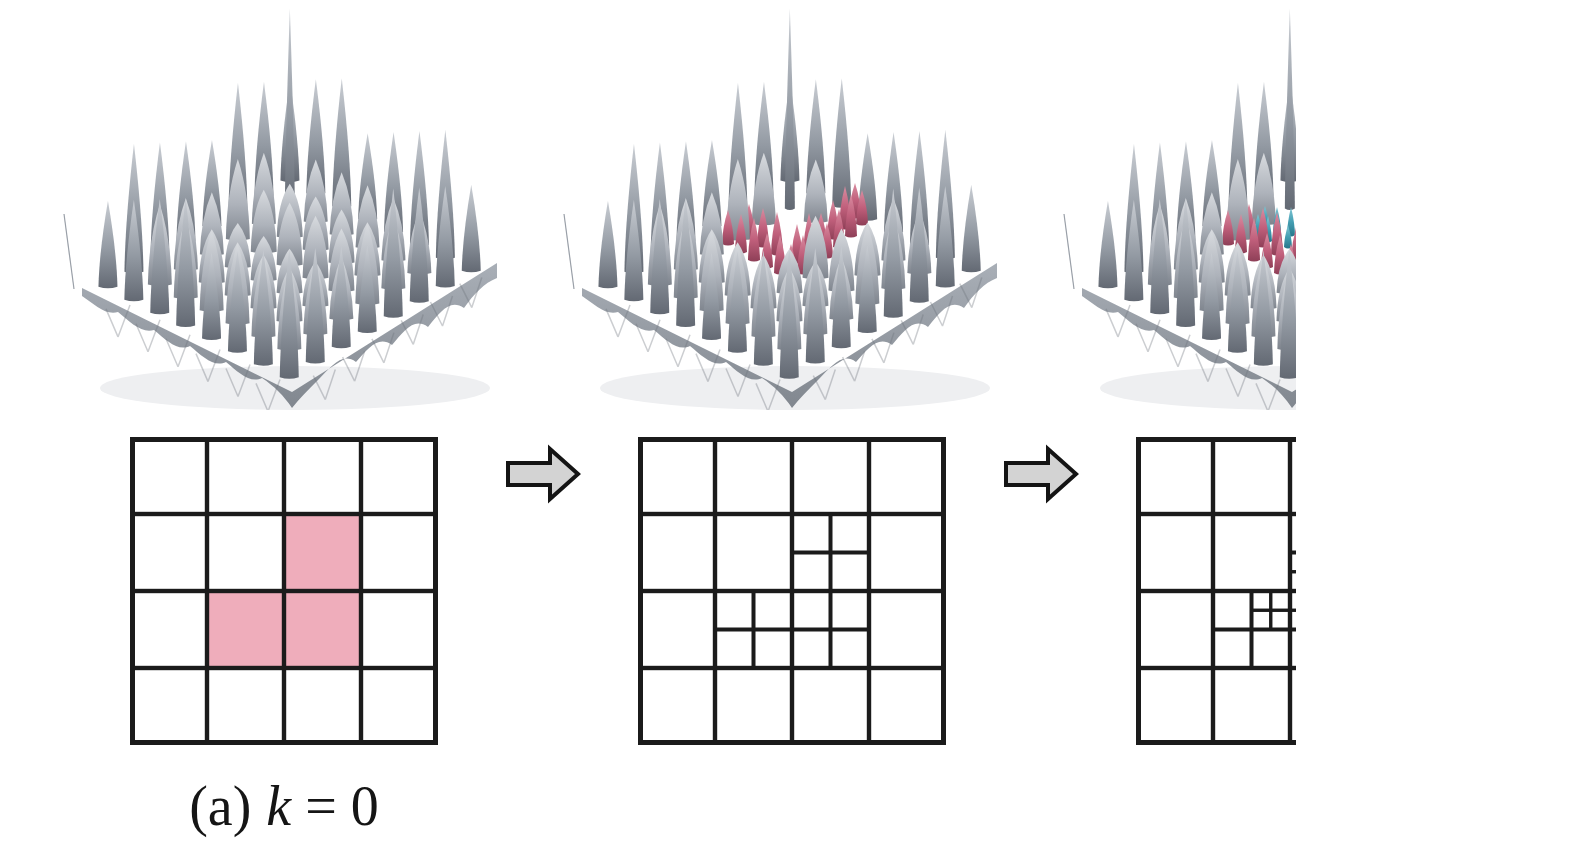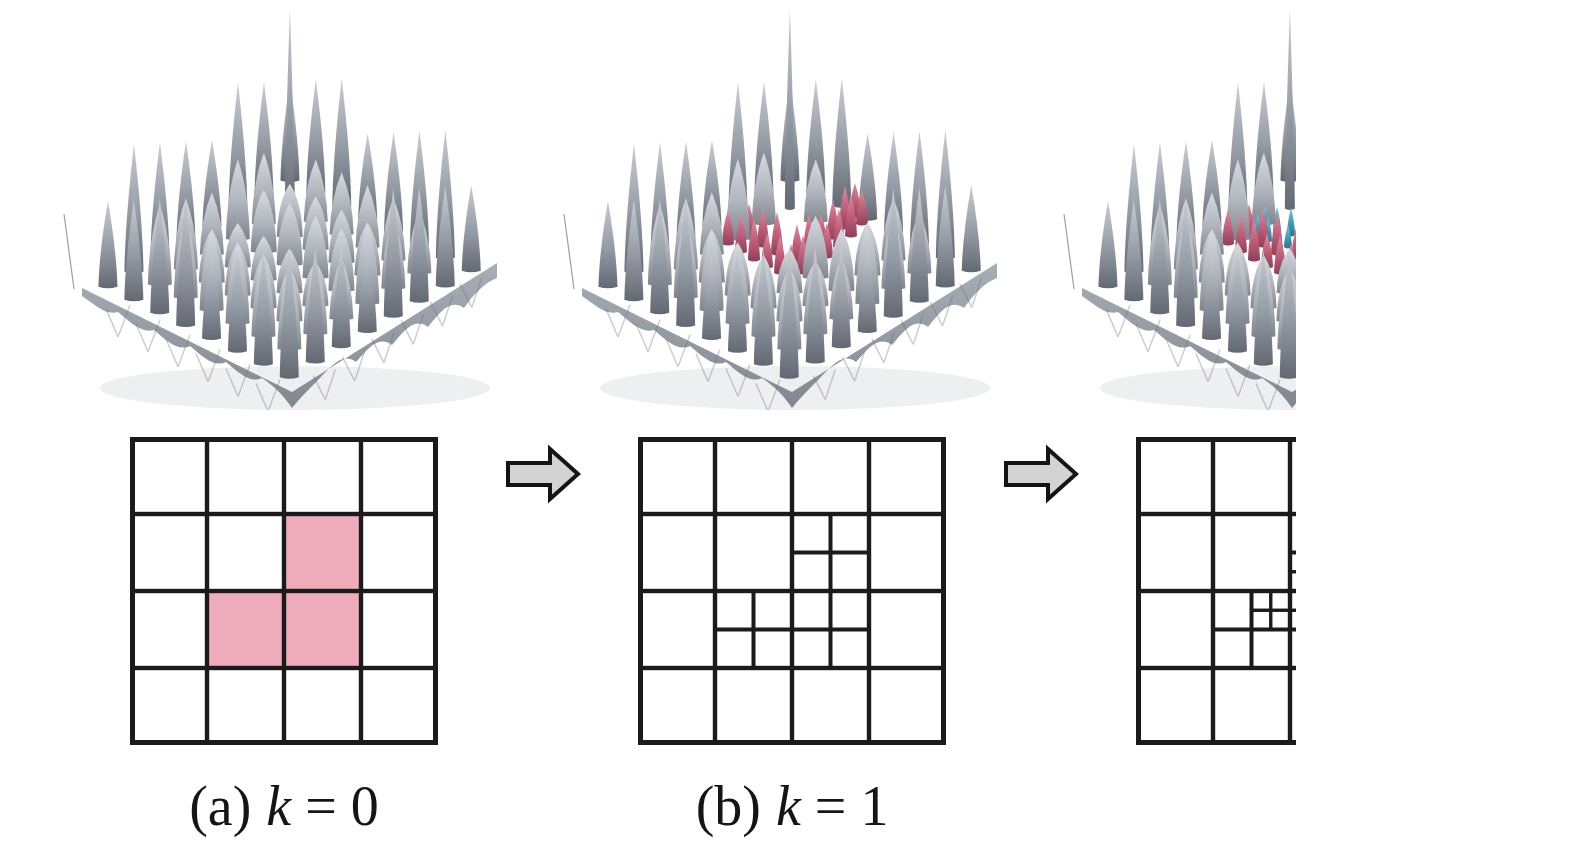--- a/index.html
+++ b/index.html
@@ -467,17 +467,14 @@
     </div>
   <div class="arrow" id="arrow-1">
       <svg viewBox="0 0 78 64">
         <path d="M 4 21 L 46 21 L 46 7 L 74 32 L 46 57 L 46 43 L 4 43 Z" fill="#d3d3d3" stroke="#141414" stroke-width="4" stroke-linejoin="miter"></path>
       </svg>
     </div>
 
   <div class="caption" id="caption-a">
     <span class="cap-index">(a)</span><span class="cap-var">k</span><span class="cap-eq">=</span><span class="cap-val">0</span>
   </div>
-  <div class="caption" id="caption-b">
-    <span class="cap-index">(b)</span><span class="cap-var">k</span><span class="cap-eq">=</span><span class="cap-val">1</span>
-  </div>
 
 </div>
 
 </body></html>

